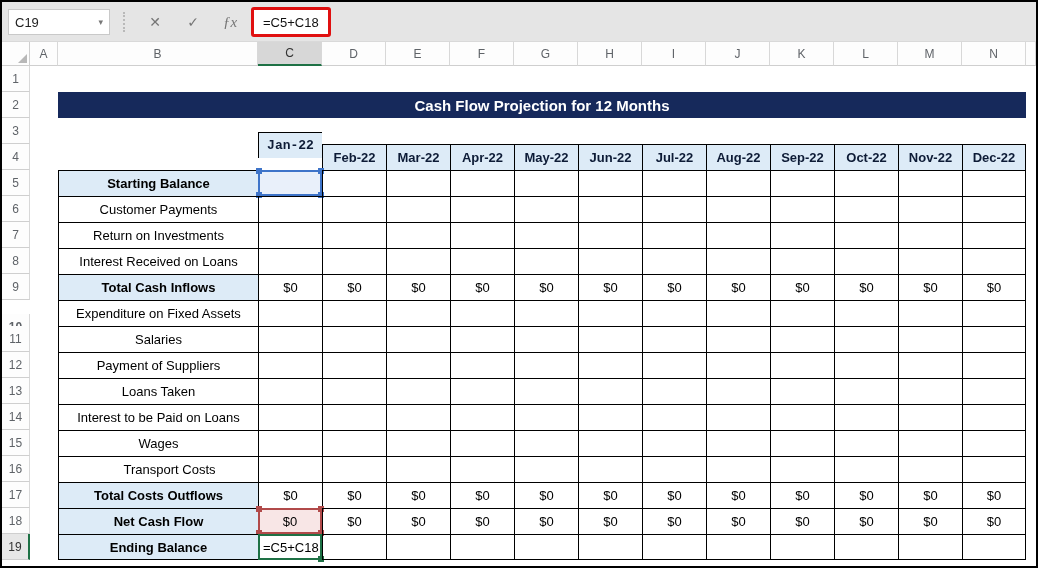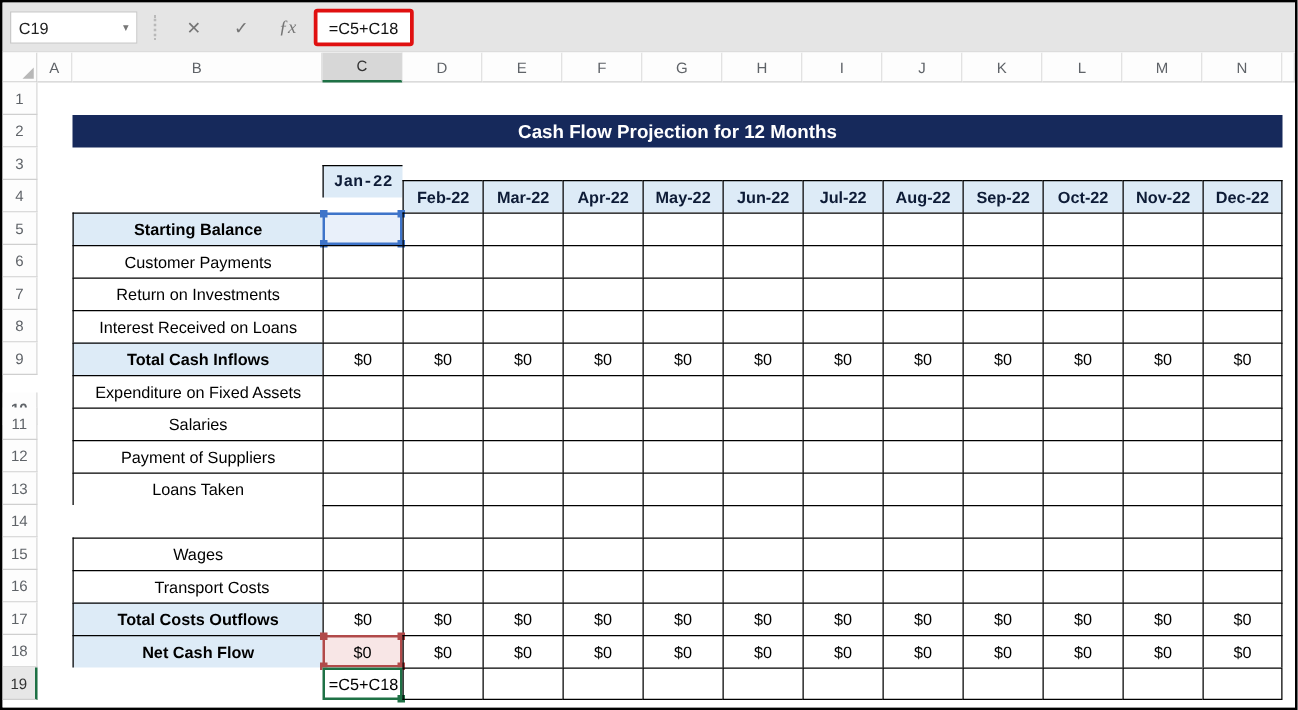--- a/index.html
+++ b/index.html
@@ -231,20 +231,21 @@
       <div class="cell b-left b-top" style="left: 384px; top: 336px; width: 64px; height: 26px;"></div>
       <div class="cell b-left b-top" style="left: 448px; top: 336px; width: 64px; height: 26px;"></div>
       <div class="cell b-left b-top" style="left: 512px; top: 336px; width: 64px; height: 26px;"></div>
       <div class="cell b-left b-top" style="left: 576px; top: 336px; width: 64px; height: 26px;"></div>
       <div class="cell b-left b-top" style="left: 640px; top: 336px; width: 64px; height: 26px;"></div>
       <div class="cell b-left b-top" style="left: 704px; top: 336px; width: 64px; height: 26px;"></div>
       <div class="cell b-left b-top" style="left: 768px; top: 336px; width: 64px; height: 26px;"></div>
       <div class="cell b-left b-top" style="left: 832px; top: 336px; width: 64px; height: 26px;"></div>
       <div class="cell b-left b-top" style="left: 896px; top: 336px; width: 64px; height: 26px;"></div>
       <div class="cell b-left b-top b-right" style="left: 960px; top: 336px; width: 64px; height: 26px;"></div>
+      <div class="cell b-left b-top" style="left: 56px; top: 362px; width: 200px; height: 26px;">Interest to be Paid on Loans</div>
       <div class="cell b-left b-top" style="left: 256px; top: 362px; width: 64px; height: 26px;"></div>
       <div class="cell b-left b-top" style="left: 320px; top: 362px; width: 64px; height: 26px;"></div>
       <div class="cell b-left b-top" style="left: 384px; top: 362px; width: 64px; height: 26px;"></div>
       <div class="cell b-left b-top" style="left: 448px; top: 362px; width: 64px; height: 26px;"></div>
       <div class="cell b-left b-top" style="left: 512px; top: 362px; width: 64px; height: 26px;"></div>
       <div class="cell b-left b-top" style="left: 576px; top: 362px; width: 64px; height: 26px;"></div>
       <div class="cell b-left b-top" style="left: 640px; top: 362px; width: 64px; height: 26px;"></div>
       <div class="cell b-left b-top" style="left: 704px; top: 362px; width: 64px; height: 26px;"></div>
       <div class="cell b-left b-top" style="left: 768px; top: 362px; width: 64px; height: 26px;"></div>
       <div class="cell b-left b-top" style="left: 832px; top: 362px; width: 64px; height: 26px;"></div>
@@ -295,20 +296,21 @@
       <div class="cell b-left b-top" style="left: 384px; top: 466px; width: 64px; height: 26px;">$0</div>
       <div class="cell b-left b-top" style="left: 448px; top: 466px; width: 64px; height: 26px;">$0</div>
       <div class="cell b-left b-top" style="left: 512px; top: 466px; width: 64px; height: 26px;">$0</div>
       <div class="cell b-left b-top" style="left: 576px; top: 466px; width: 64px; height: 26px;">$0</div>
       <div class="cell b-left b-top" style="left: 640px; top: 466px; width: 64px; height: 26px;">$0</div>
       <div class="cell b-left b-top" style="left: 704px; top: 466px; width: 64px; height: 26px;">$0</div>
       <div class="cell b-left b-top" style="left: 768px; top: 466px; width: 64px; height: 26px;">$0</div>
       <div class="cell b-left b-top" style="left: 832px; top: 466px; width: 64px; height: 26px;">$0</div>
       <div class="cell b-left b-top" style="left: 896px; top: 466px; width: 64px; height: 26px;">$0</div>
       <div class="cell b-left b-top b-right" style="left: 960px; top: 466px; width: 64px; height: 26px;">$0</div>
+      <div class="cell b-left b-top b-bottom summary" style="left: 56px; top: 492px; width: 200px; height: 26px;">Ending Balance</div>
       <div class="cell b-left b-top b-bottom editing" style="left: 256px; top: 492px; width: 64px; height: 26px;">=C5+C18<div class="handle" style="background: rgb(30, 113, 69); bottom: -4px; right: -4px;"></div></div>
       <div class="cell b-left b-top b-bottom" style="left: 320px; top: 492px; width: 64px; height: 26px;"></div>
       <div class="cell b-left b-top b-bottom" style="left: 384px; top: 492px; width: 64px; height: 26px;"></div>
       <div class="cell b-left b-top b-bottom" style="left: 448px; top: 492px; width: 64px; height: 26px;"></div>
       <div class="cell b-left b-top b-bottom" style="left: 512px; top: 492px; width: 64px; height: 26px;"></div>
       <div class="cell b-left b-top b-bottom" style="left: 576px; top: 492px; width: 64px; height: 26px;"></div>
       <div class="cell b-left b-top b-bottom" style="left: 640px; top: 492px; width: 64px; height: 26px;"></div>
       <div class="cell b-left b-top b-bottom" style="left: 704px; top: 492px; width: 64px; height: 26px;"></div>
       <div class="cell b-left b-top b-bottom" style="left: 768px; top: 492px; width: 64px; height: 26px;"></div>
       <div class="cell b-left b-top b-bottom" style="left: 832px; top: 492px; width: 64px; height: 26px;"></div>

